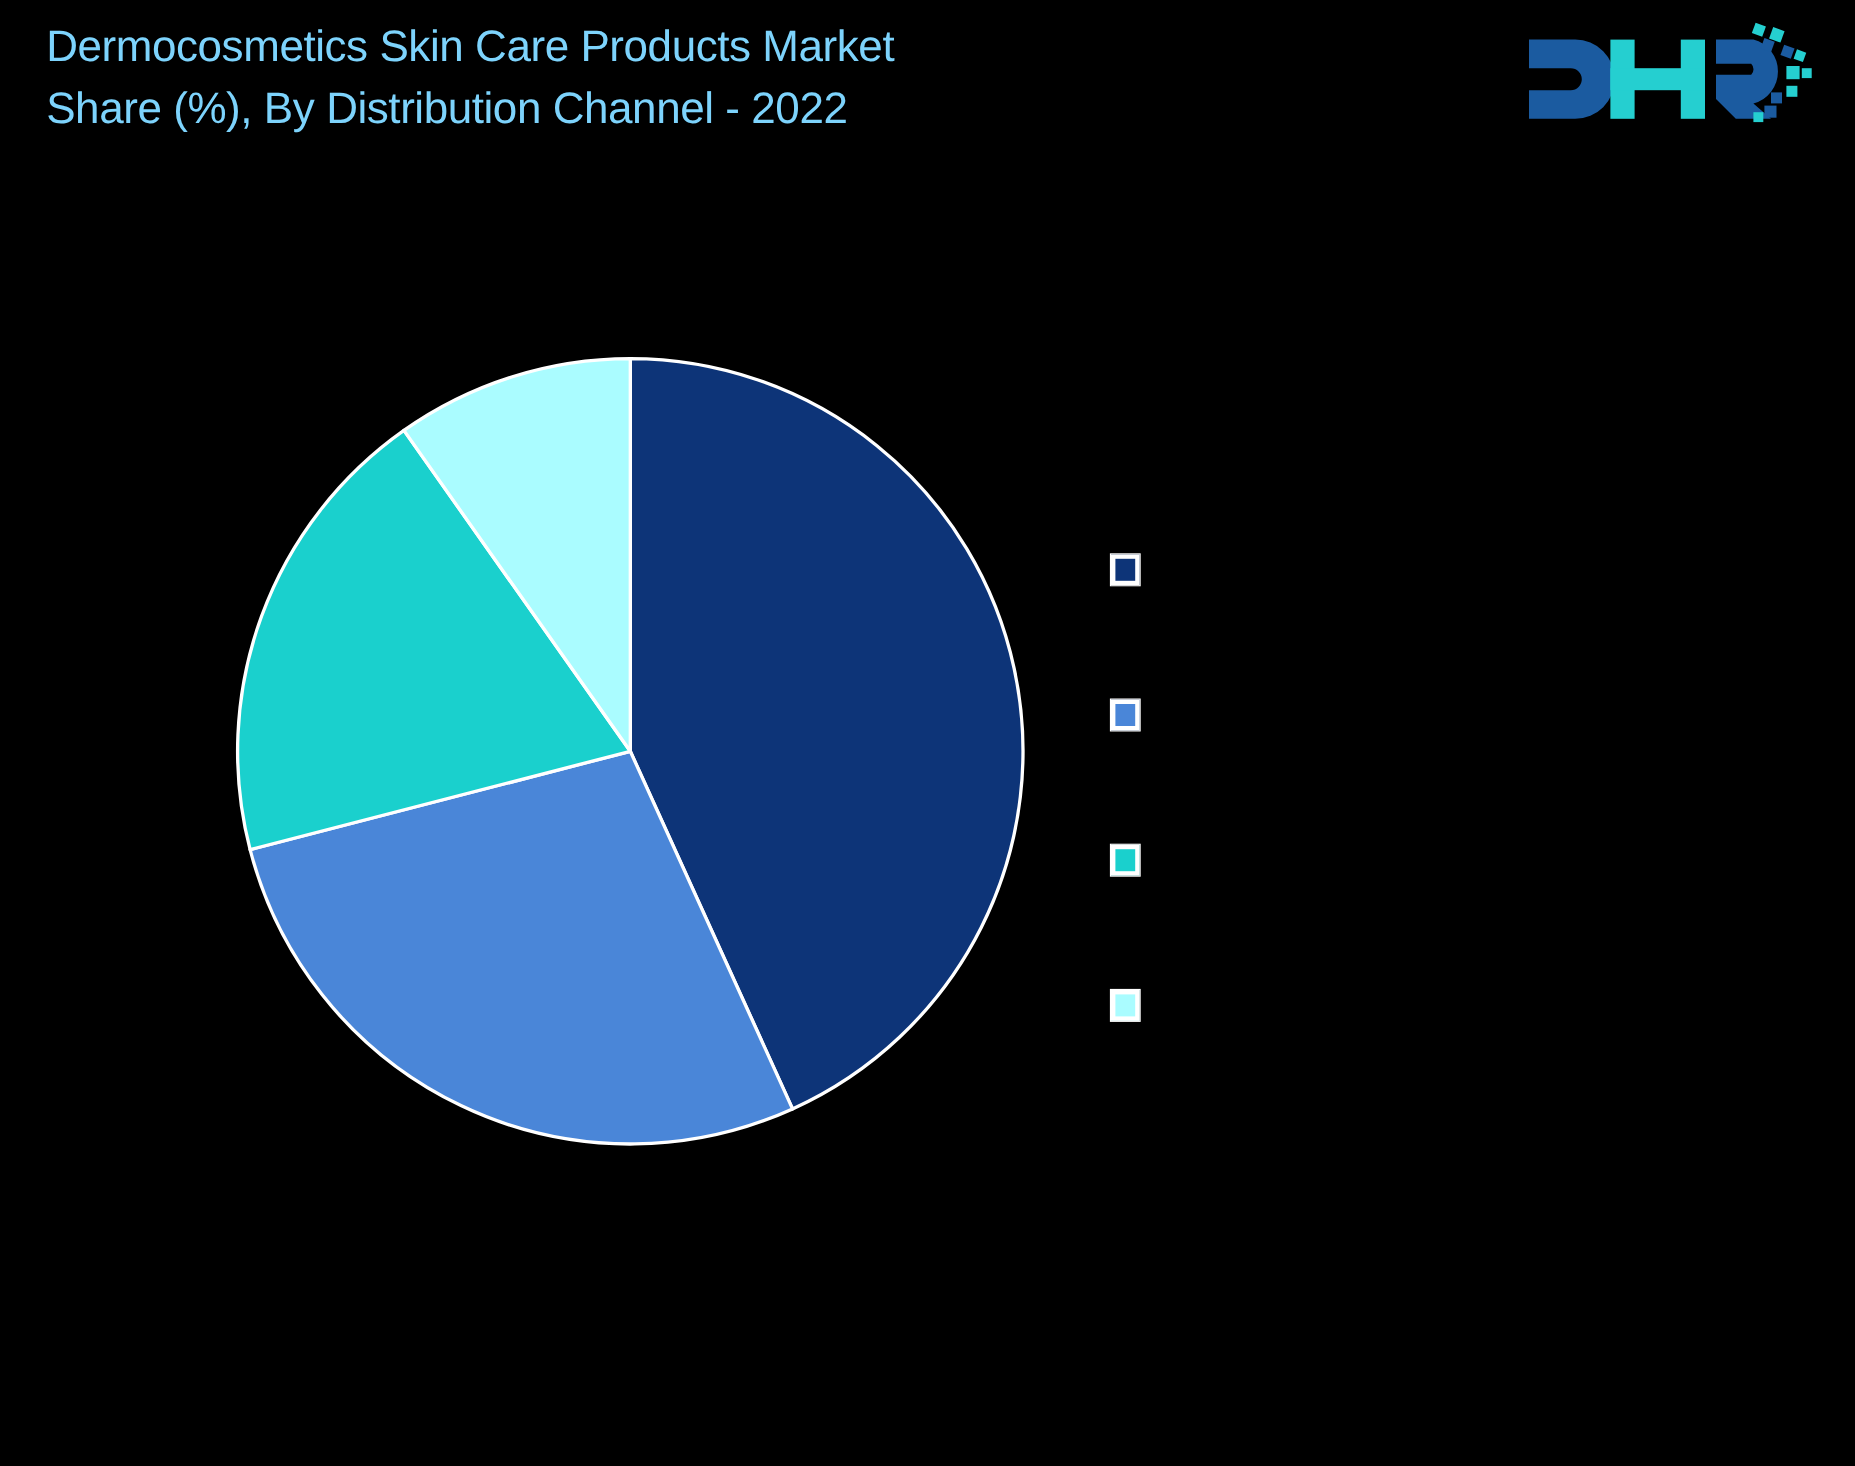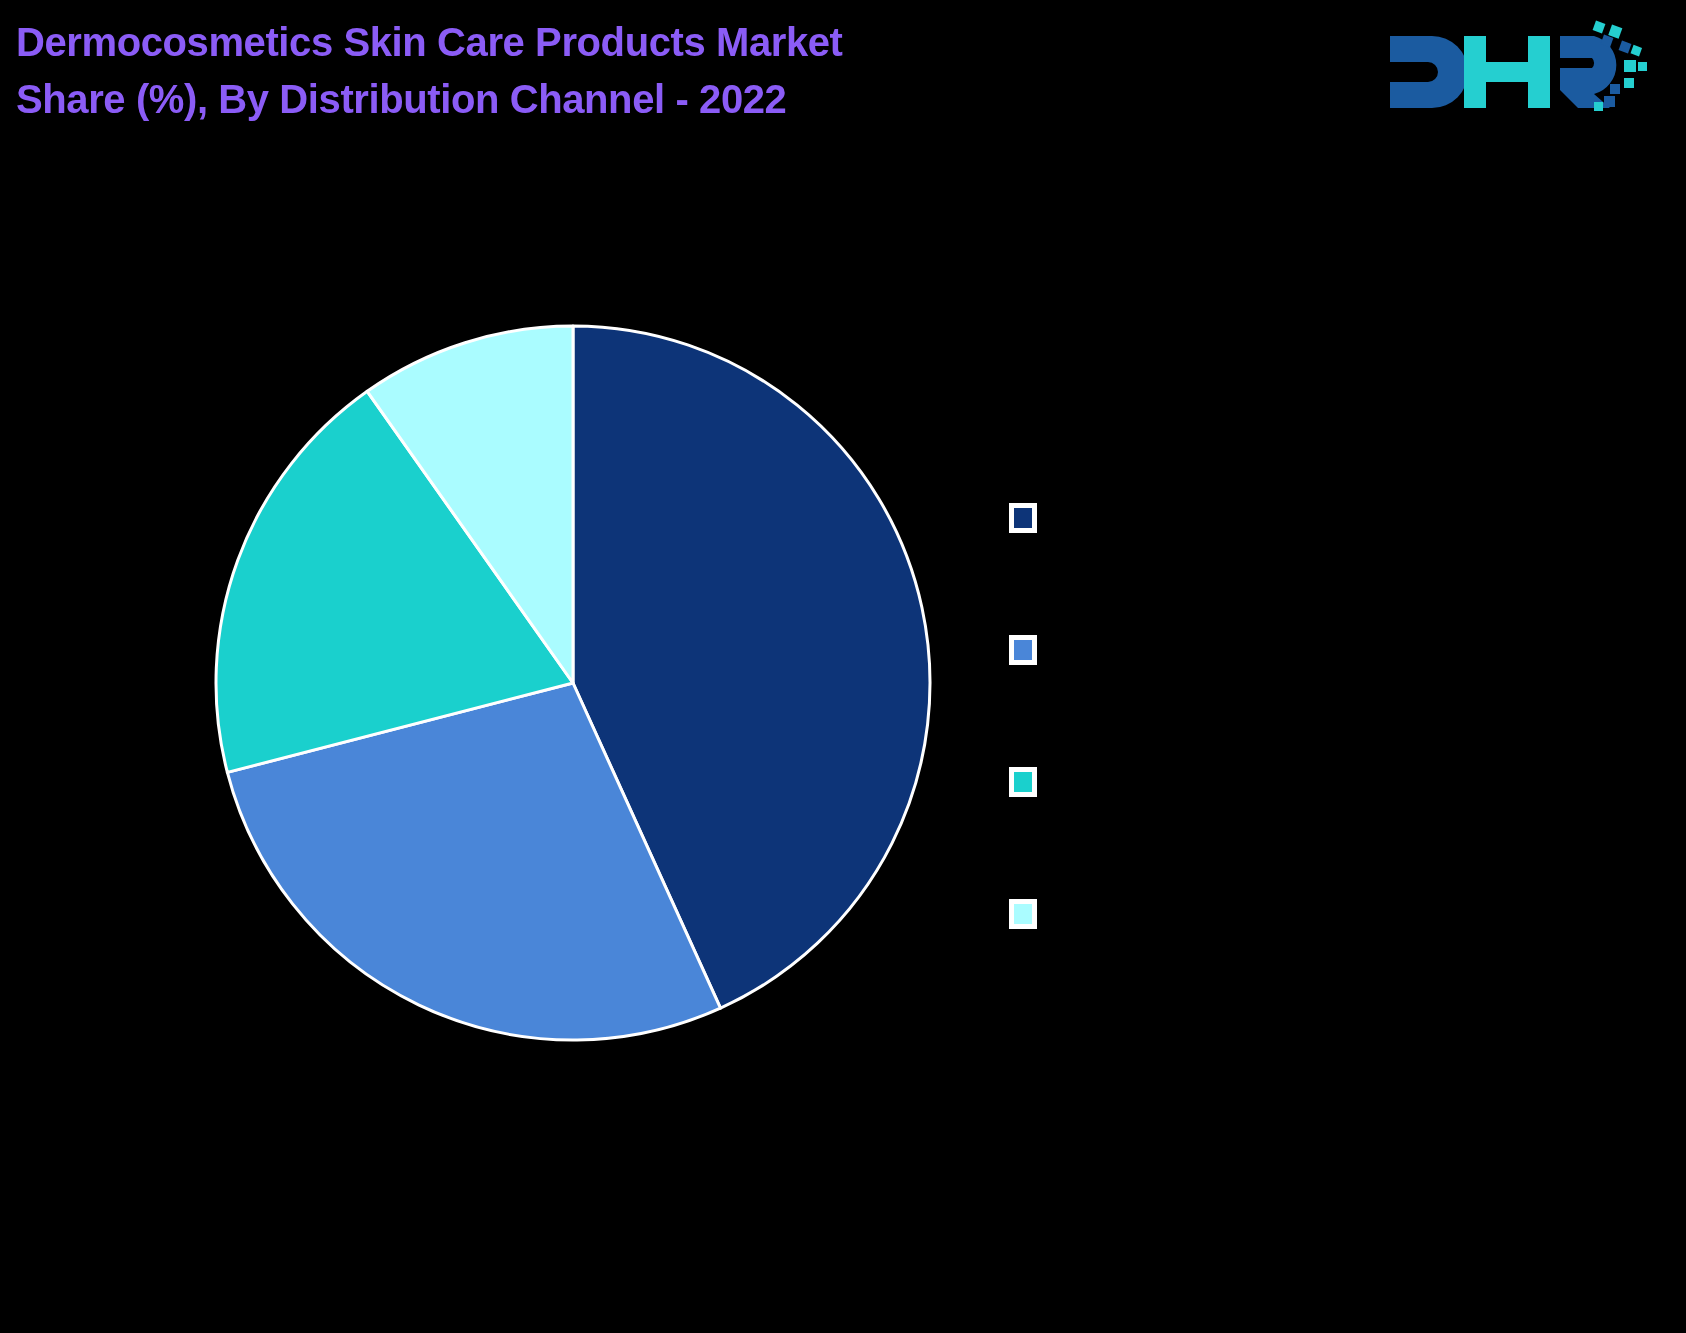--- a/index.html
+++ b/index.html
@@ -11,26 +11,26 @@
     width: 1686px;
     height: 1333px;
     position: relative;
     overflow: hidden;
     font-family: "Liberation Sans", sans-serif;
   }
 
   
   #chart-title {
     position: absolute;
-    left: 16px;
+    left: 42px;
     top: 14px;
     width: 1120px;
-    color: #8b5cf6;
+    color: #7dd3fc;
     font-size: 40px;
-    font-weight: bold;
+    font-weight: normal;
     line-height: 1.42;
     letter-spacing: -0.4px;
     white-space: pre-line;
   }
 
   
   #brand-logo {
     position: absolute;
     right: 36px;
     top: 16px;

